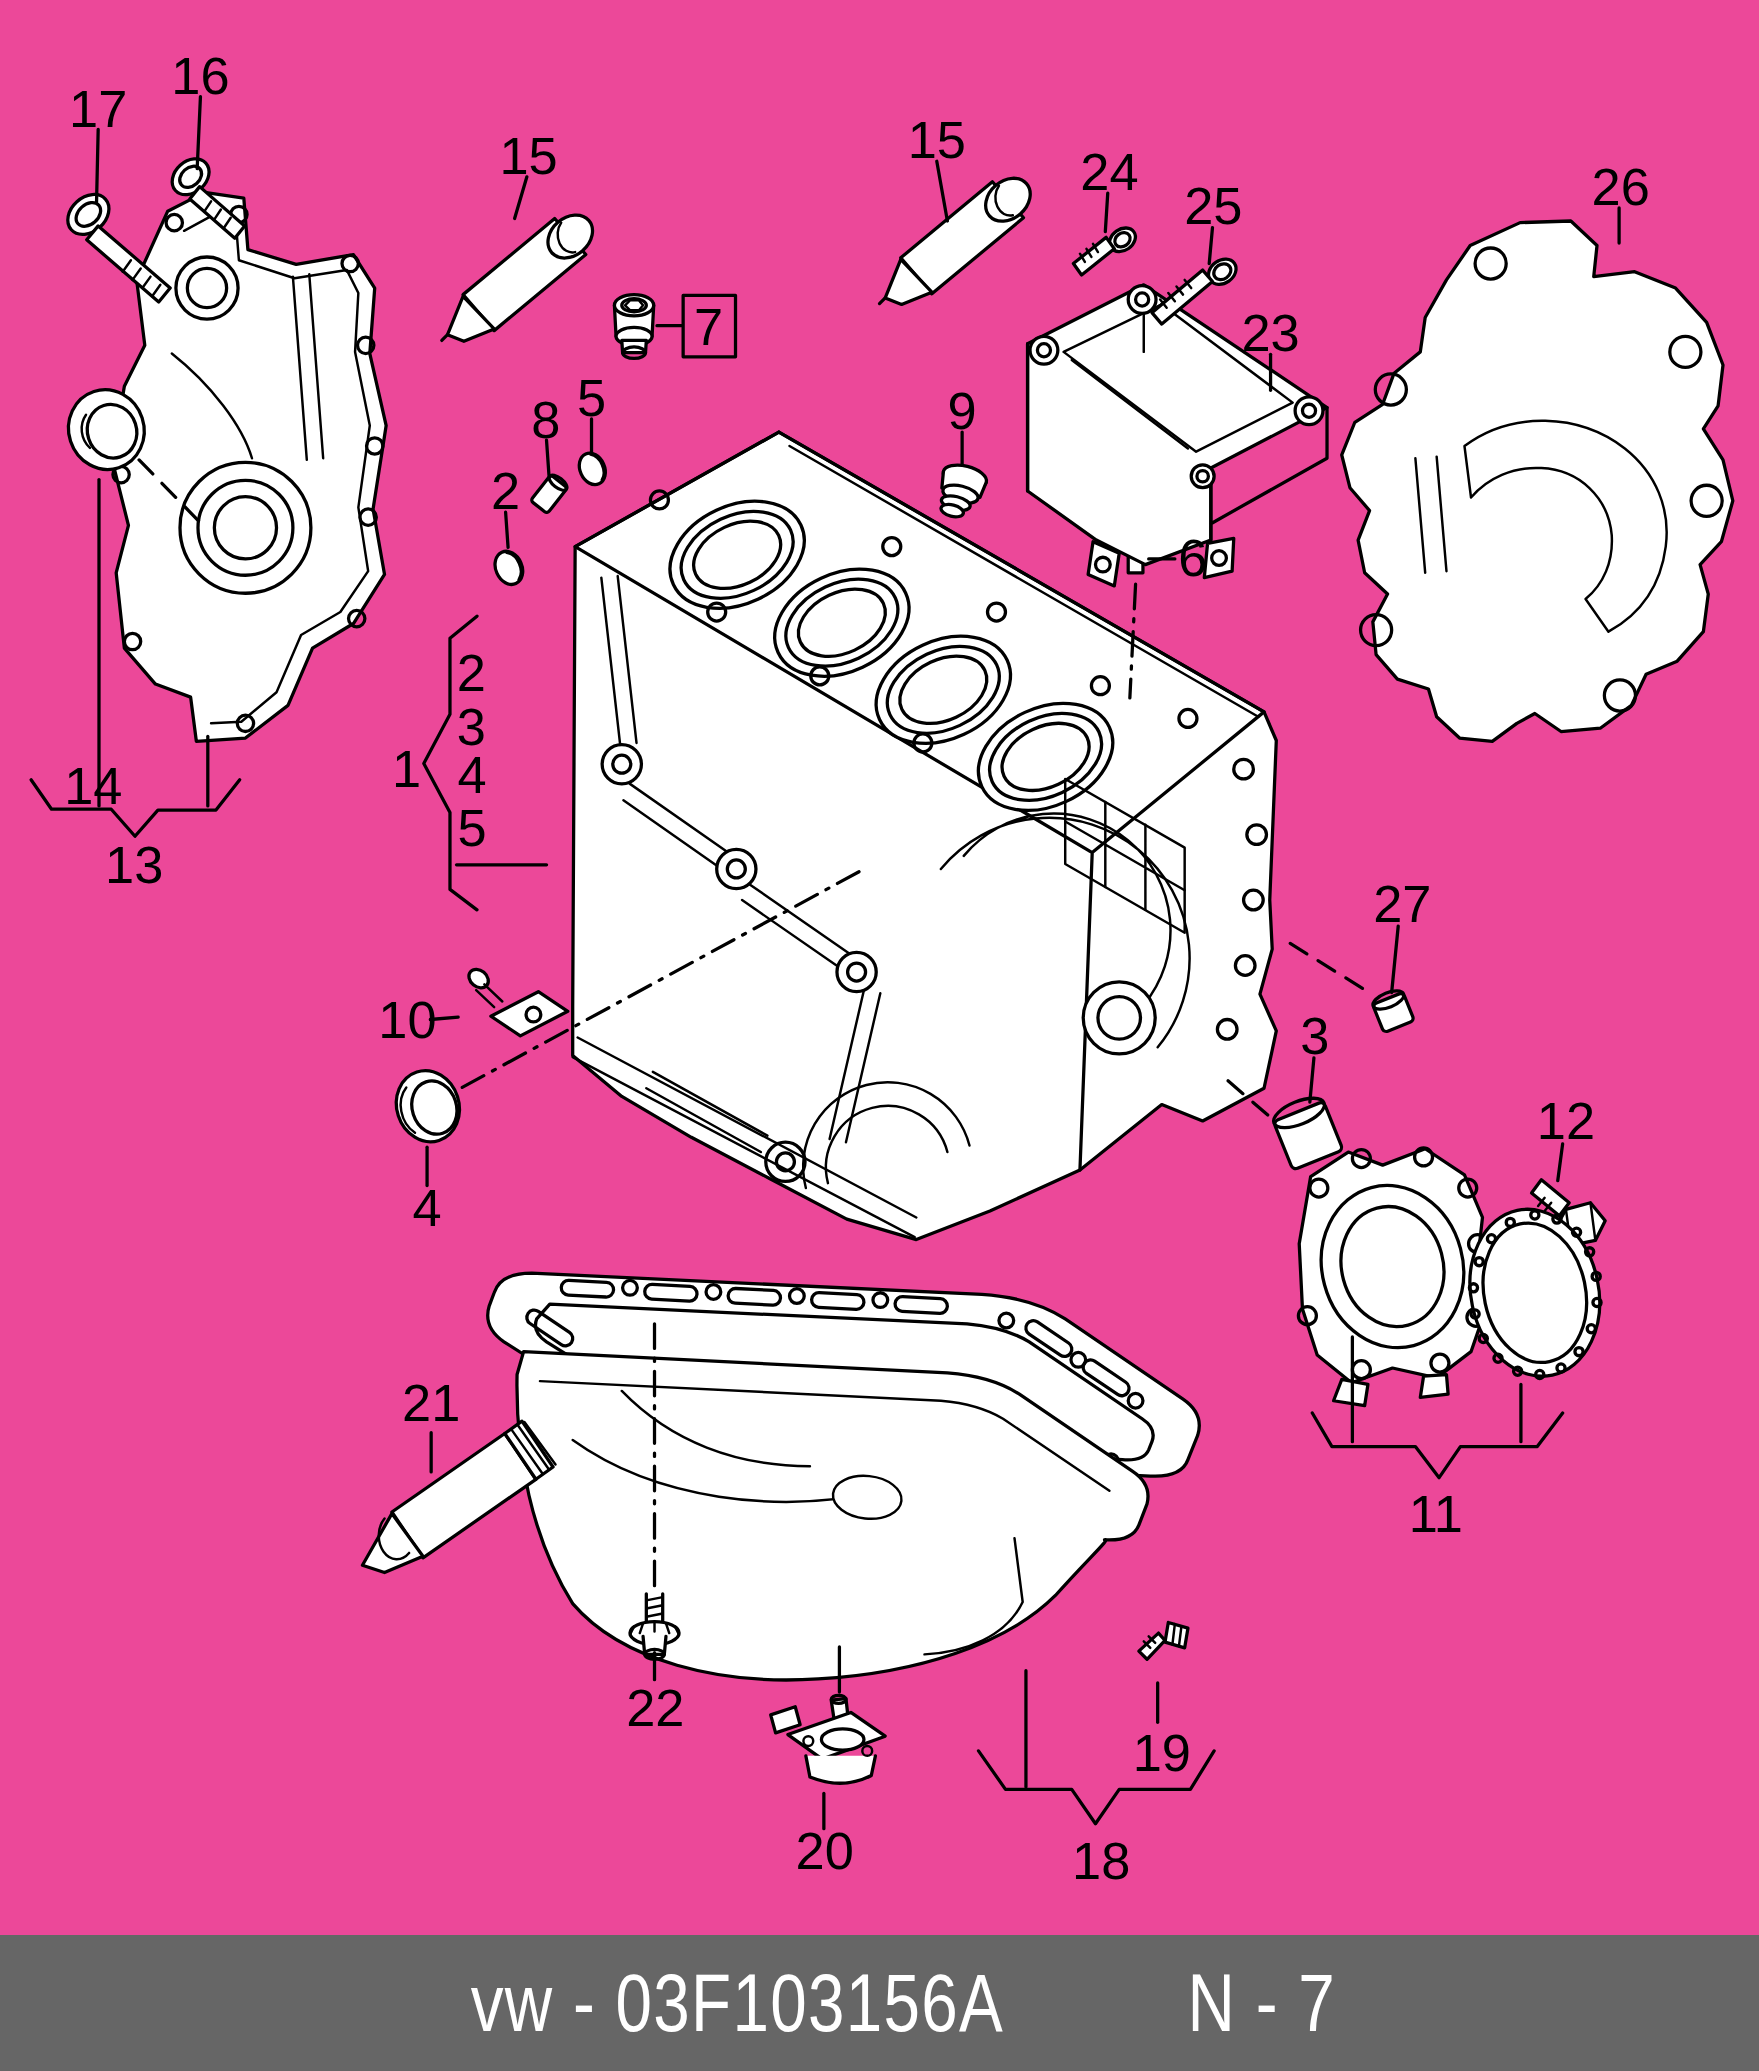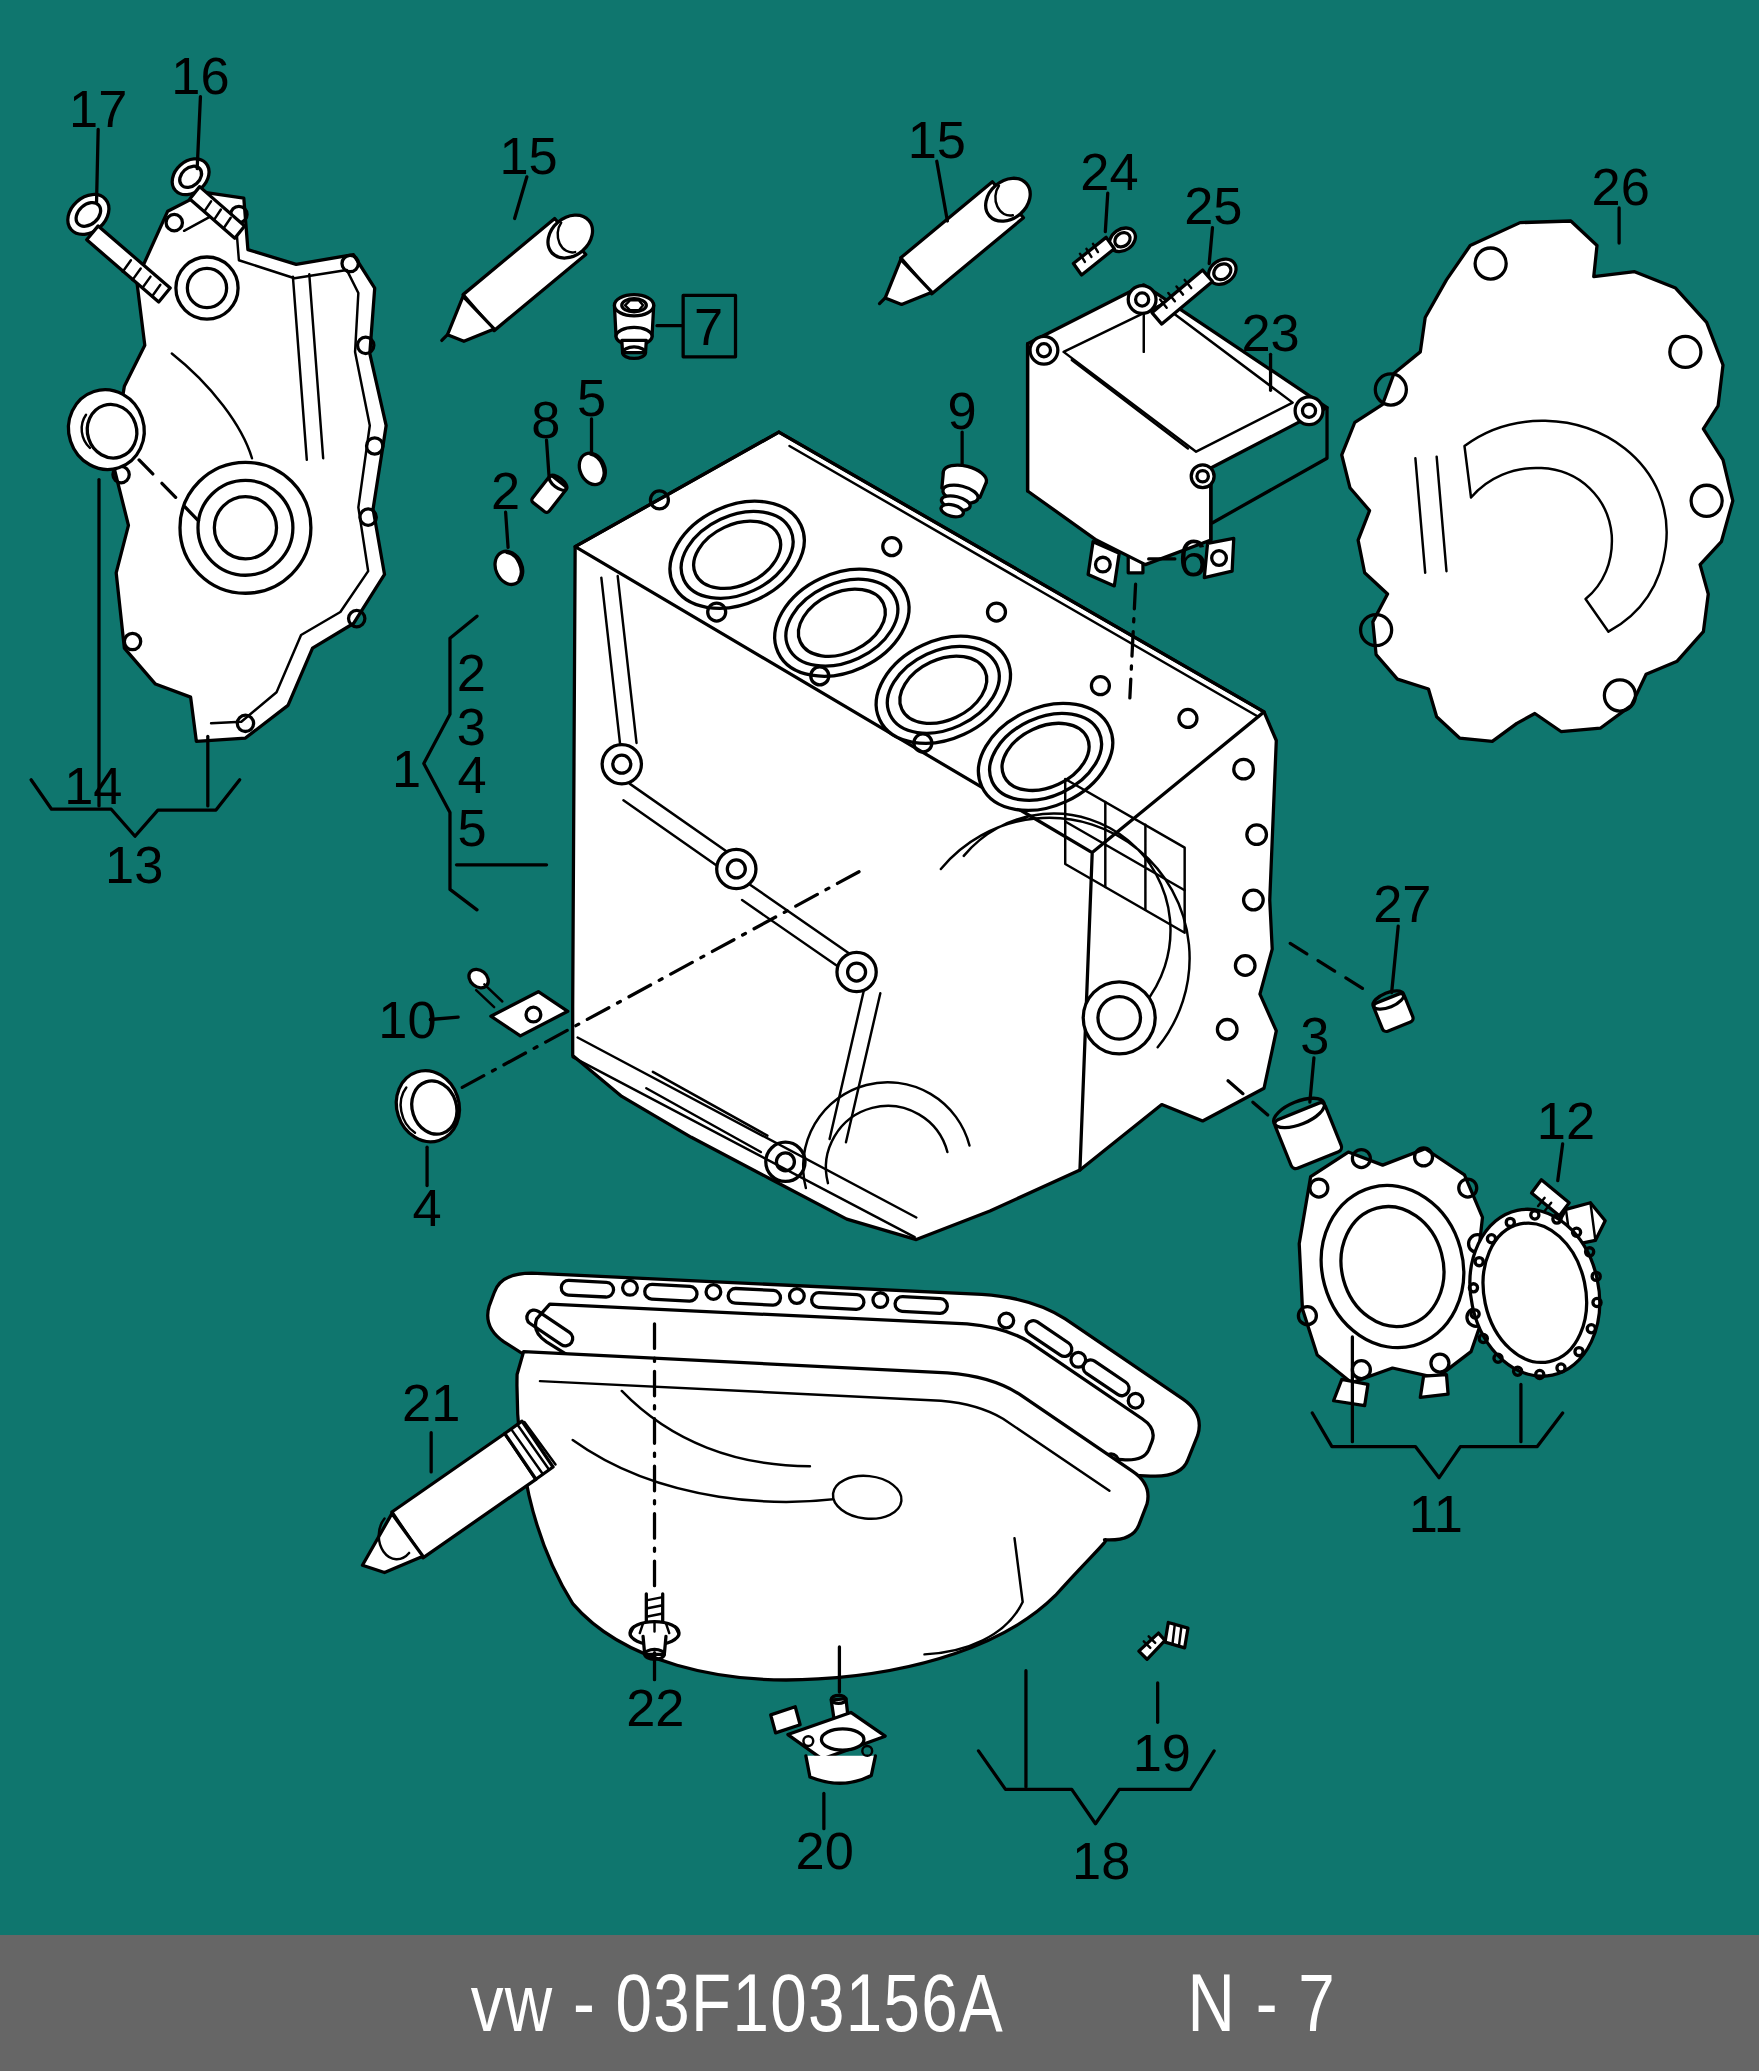--- a/index.html
+++ b/index.html
@@ -1,16 +1,16 @@
 <!DOCTYPE html>
 <html style="font-size:13px"><head>
 <meta charset="utf-8">
 <style>
   html,body{margin:0;padding:0;background:#fff;}
-  .stage{position:relative;width:1759px;height:2071px;background:#0f766e;overflow:hidden;
+  .stage{position:relative;width:1759px;height:2071px;background:#ec4899;overflow:hidden;
          font-family:"Liberation Sans",sans-serif;}
   svg.diagram{position:absolute;left:0;top:0;}
   
   svg.diagram path,svg.diagram line,svg.diagram circle,svg.diagram ellipse,
   svg.diagram rect,svg.diagram polyline,svg.diagram polygon{
       stroke:#000;stroke-width:4;fill:none;stroke-linecap:round;stroke-linejoin:round;}
   svg.diagram .fw{fill:#fff;}
   svg.diagram .thin{stroke-width:3;}
   svg.diagram .dashed{stroke-dasharray:24 16;}
   svg.diagram .dashdot{stroke-dasharray:30 12 4 12;}

